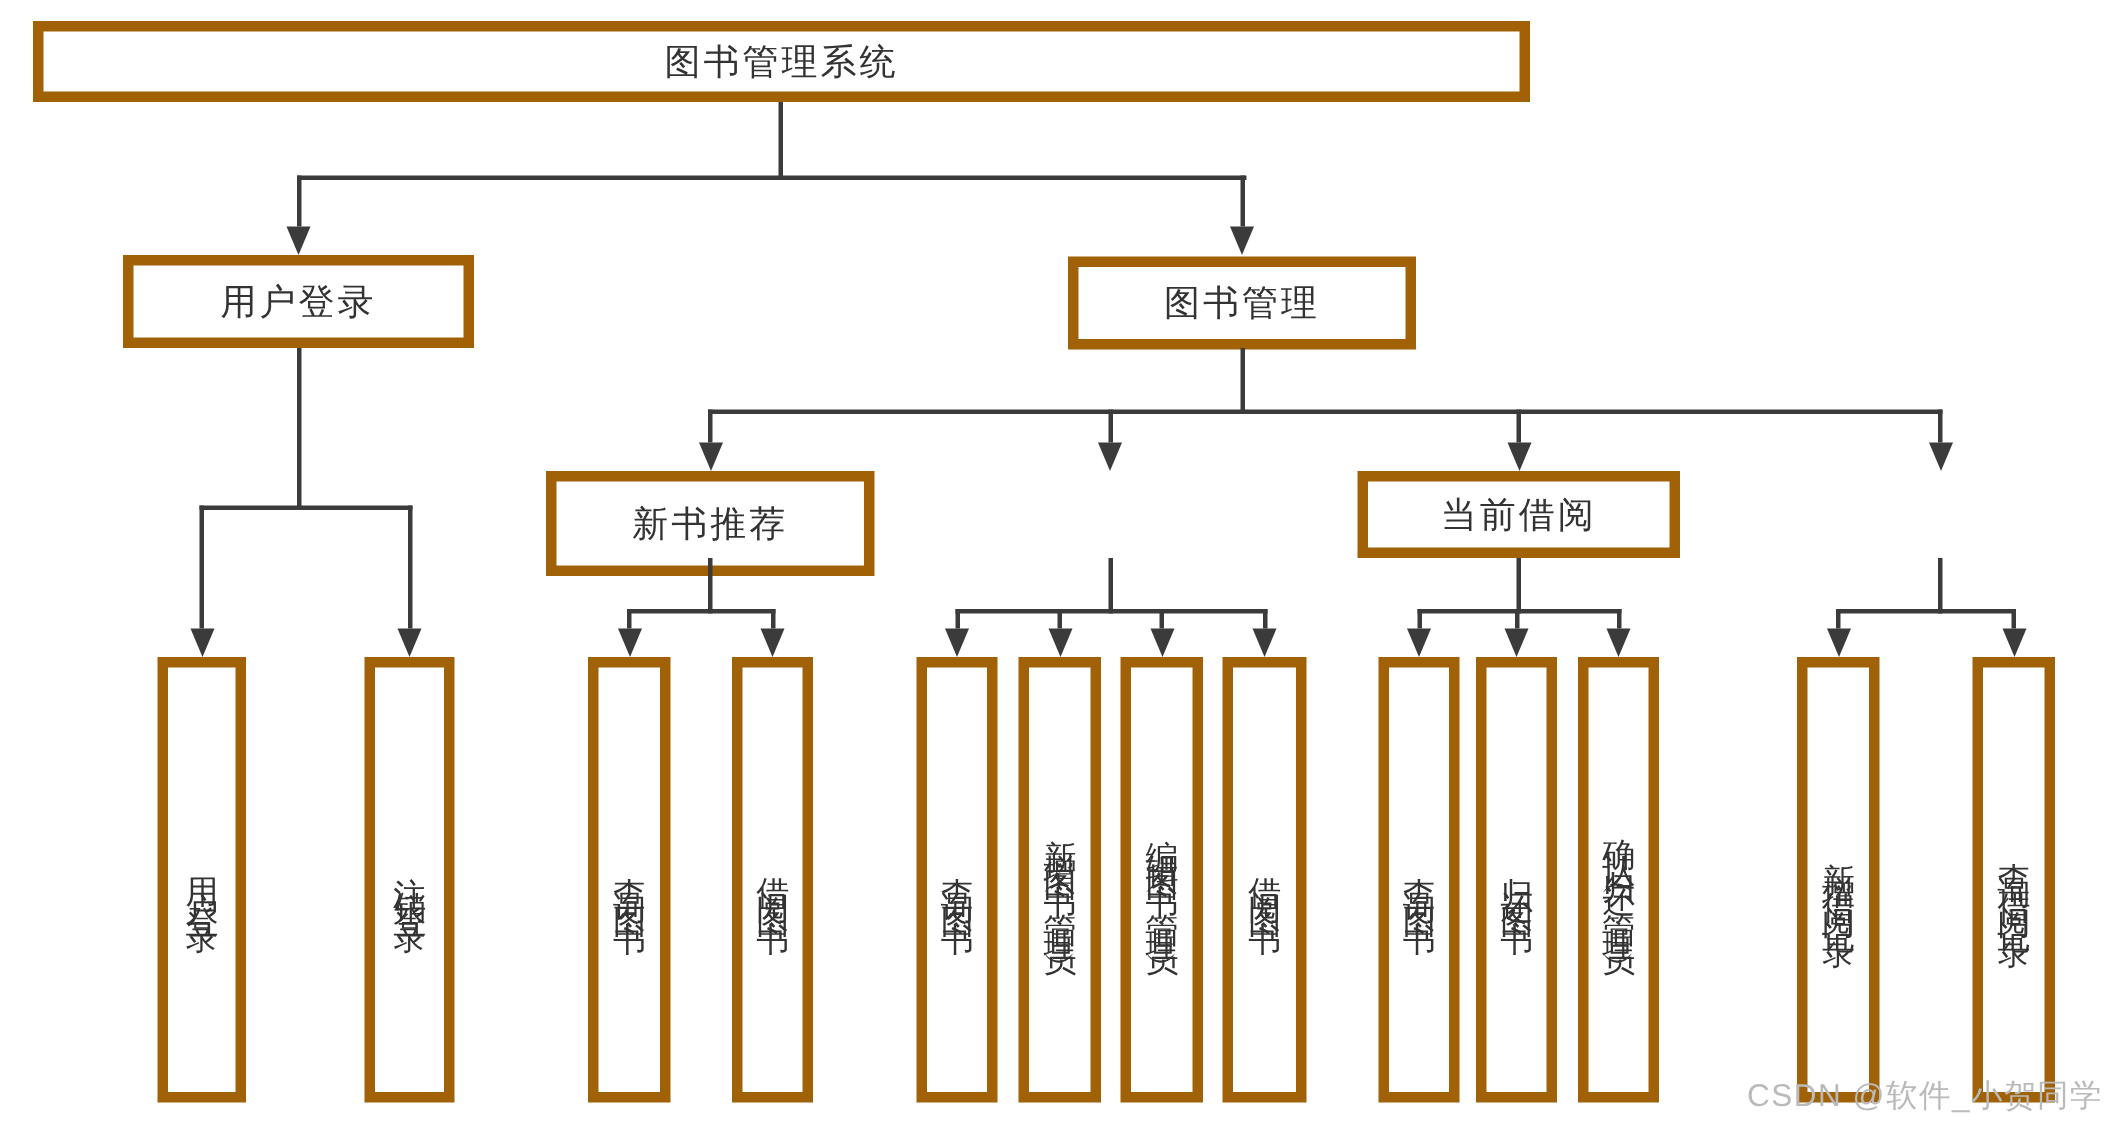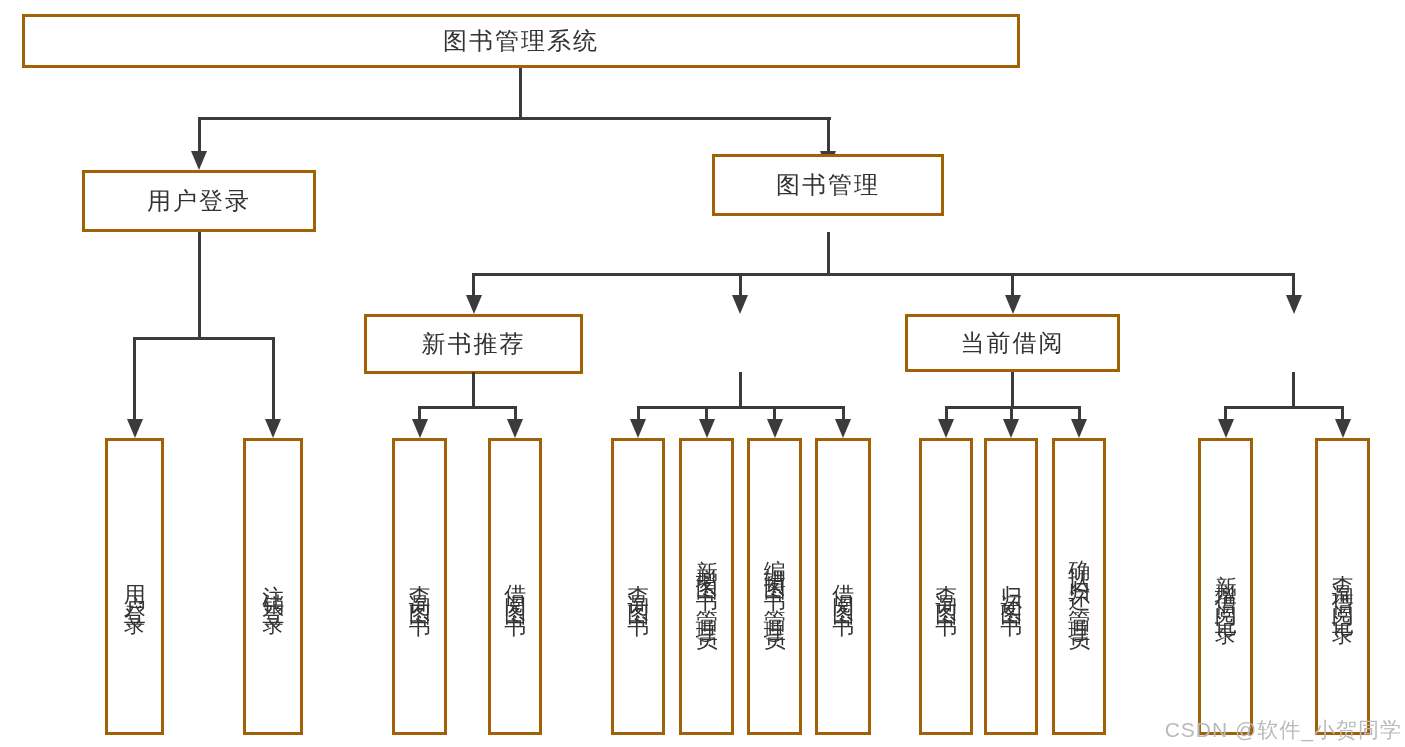--- a/index.html
+++ b/index.html
@@ -2,21 +2,21 @@
 <html><head>
 <meta charset="utf-8">
 <style>
   html,body{margin:0;padding:0;background:#ffffff;}
   #canvas{
     position:relative;width:1405px;height:747px;background:#ffffff;overflow:hidden;
     font-family:"Liberation Sans","DejaVu Sans",sans-serif;
   }
   .box{
     position:absolute;box-sizing:border-box;background:#ffffff;
-    border:3px solid #a16207;display:flex;align-items:center;justify-content:center;
+    border:7px solid #a16207;display:flex;align-items:center;justify-content:center;
     color:#333333;
   }
   .hbox{font-size:24px;letter-spacing:2px;white-space:nowrap;}
   .vbox span{
     writing-mode:vertical-rl;text-orientation:mixed;
     font-size:22px;line-height:1.2;letter-spacing:10px;white-space:nowrap;
   }
   .hline,.vline{position:absolute;background:#3b3b3b;}
   .arrow{
     position:absolute;width:0;height:0;
@@ -40,21 +40,21 @@
   <div class="vline" style="left:519px;top:68px;width:3px;height:52px;"></div>
   <div class="hline" style="left:198px;top:117px;width:633px;height:3px;"></div>
   <div class="vline" style="left:198px;top:117px;width:3px;height:34px;"></div>
   <div class="arrow" style="left:191px;top:151px;"></div>
   <div class="vline" style="left:827px;top:117px;width:3px;height:34px;"></div>
   <div class="arrow" style="left:820px;top:151px;"></div>
 
   <div class="box hbox" style="left:82px;top:170px;width:234px;height:62px;">
     <span>用户登录</span>
   </div>
-  <div class="box hbox" style="left:712px;top:154px;width:232px;height:62px;">
+  <div class="box hbox" style="left:712px;top:171px;width:232px;height:62px;">
     <span>图书管理</span>
   </div>
 
   <div class="vline" style="left:198px;top:232px;width:3px;height:108px;"></div>
   <div class="hline" style="left:133px;top:337px;width:142px;height:3px;"></div>
   <div class="vline" style="left:133px;top:337px;width:3px;height:82px;"></div>
   <div class="arrow" style="left:127px;top:419px;"></div>
   <div class="vline" style="left:272px;top:337px;width:3px;height:82px;"></div>
   <div class="arrow" style="left:265px;top:419px;"></div>
 
@@ -62,21 +62,21 @@
   <div class="hline" style="left:472px;top:273px;width:823px;height:3px;"></div>
   <div class="vline" style="left:472px;top:273px;width:3px;height:22px;"></div>
   <div class="arrow" style="left:466px;top:295px;"></div>
   <div class="vline" style="left:739px;top:273px;width:3px;height:22px;"></div>
   <div class="arrow" style="left:732px;top:295px;"></div>
   <div class="vline" style="left:1011px;top:273px;width:3px;height:22px;"></div>
   <div class="arrow" style="left:1005px;top:295px;"></div>
   <div class="vline" style="left:1292px;top:273px;width:3px;height:22px;"></div>
   <div class="arrow" style="left:1286px;top:295px;"></div>
 
-  <div class="box hbox" style="left:364px;top:314px;width:219px;height:60px;">
+  <div class="box hbox" style="left:364px;top:314px;width:219px;height:70px;">
     <span>新书推荐</span>
   </div>
   <div class="box hbox" style="left:905px;top:314px;width:215px;height:58px;">
     <span>当前借阅</span>
   </div>
 
   <div class="vline" style="left:472px;top:372px;width:3px;height:37px;"></div>
   <div class="hline" style="left:418px;top:406px;width:99px;height:3px;"></div>
   <div class="vline" style="left:418px;top:406px;width:3px;height:13px;"></div>
   <div class="arrow" style="left:412px;top:419px;"></div>

